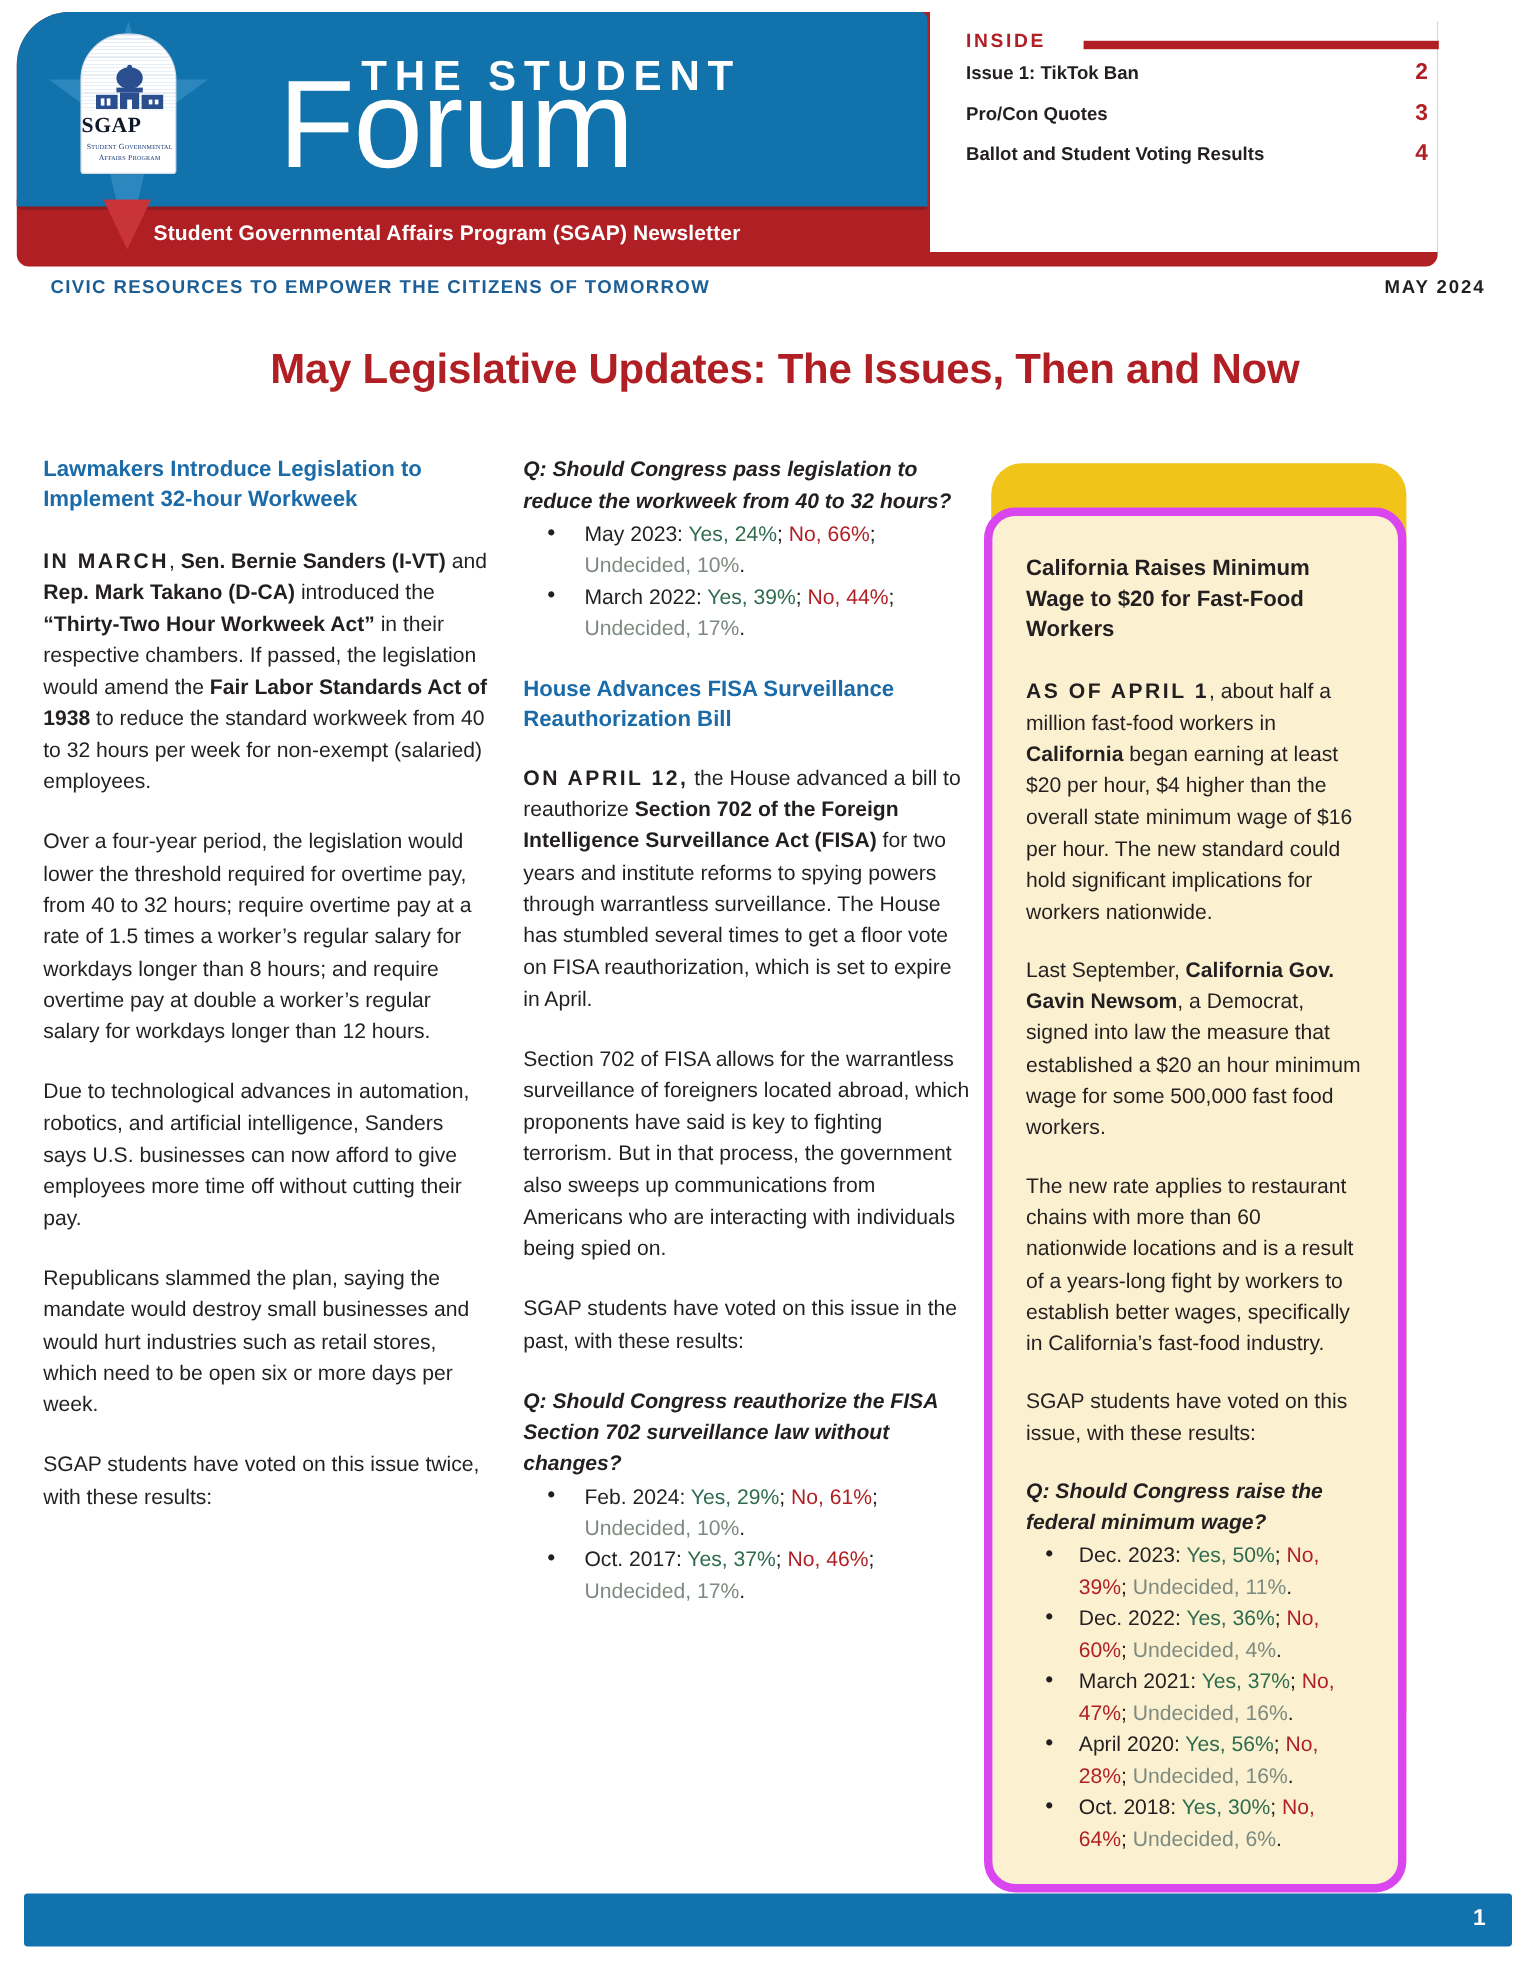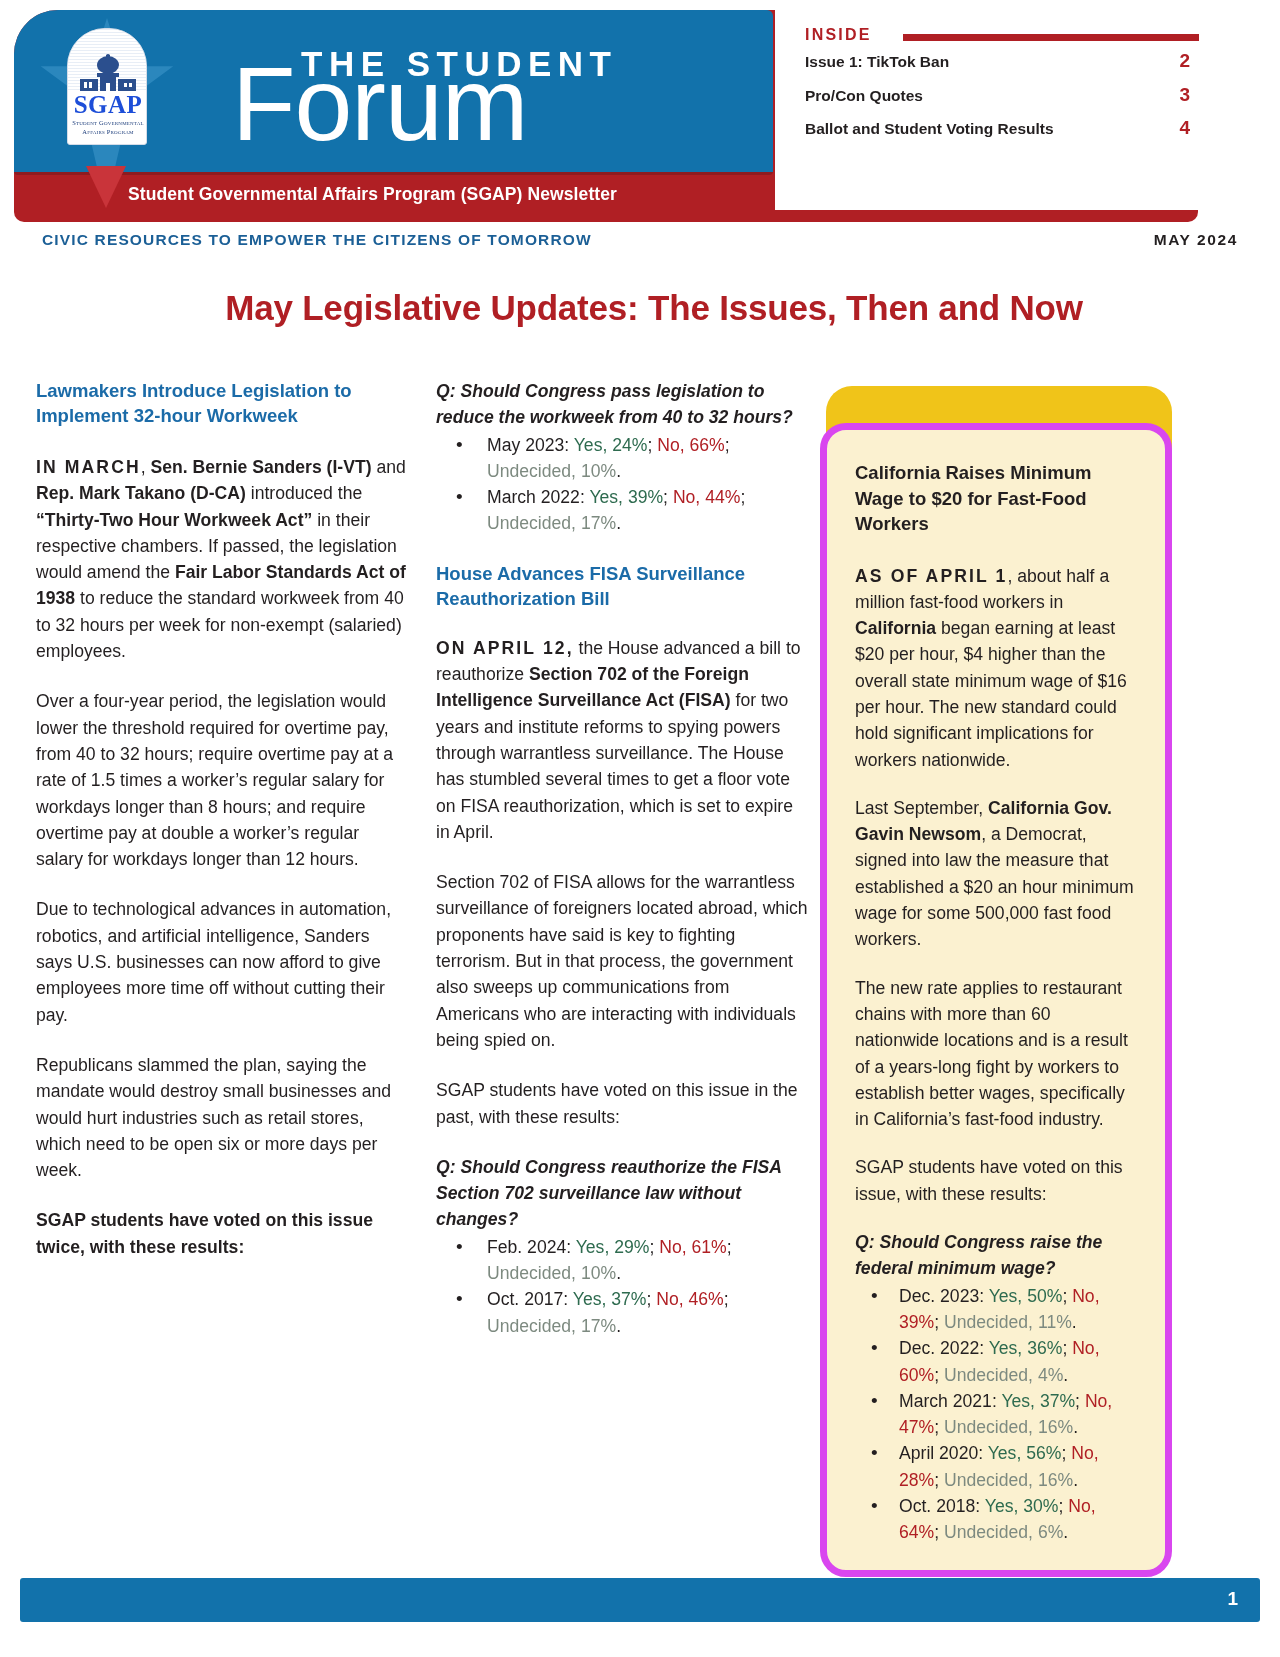--- a/index.html
+++ b/index.html
@@ -85,26 +85,25 @@
   }
   .logo-building {
     position: absolute;
     left: 8px; top: 24px;
     width: 64px; height: 38px;
   }
   .logo-text-sgap {
     position: absolute;
     left: 0; top: 62px;
     width: 80px;
-    text-align: center;
     font-family: "Liberation Serif", serif;
     font-weight: bold;
-    font-size: 25px;
+    font-size: 18px;
     letter-spacing: 0.5px;
-    color: #1d4ed8;
+    color: #0f172a;
     line-height: 27px;
   }
   .logo-text-sub {
     position: absolute;
     left: 0; top: 89px;
     width: 80px;
     text-align: center;
     font-family: "Liberation Serif", serif;
     font-size: 6.5px;
     letter-spacing: 0.2px;
@@ -239,21 +238,21 @@
 
   .sec-head {
     font-size: 18.5px;
     font-weight: bold;
     color: #1b6ba8;
     line-height: 25px;
     margin: 0 0 26px 0;
   }
   .sec-head.tight { margin-bottom: 24px; }
   p.body { margin: 0 0 24px 0; }
-  p.body:last-child { margin-bottom: 0; font-weight: bold; }
+  p.body:last-child { margin-bottom: 0; }
   .lede {
     font-weight: bold;
     letter-spacing: 2.1px;
   }
   b, strong { font-weight: bold; }
 
   .qline {
     font-style: italic;
     font-weight: bold;
     margin: 0 0 1px 0;

